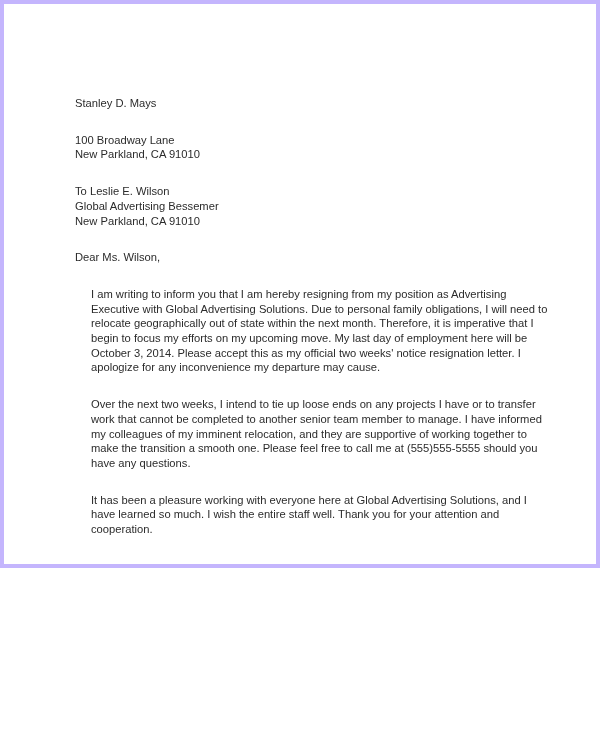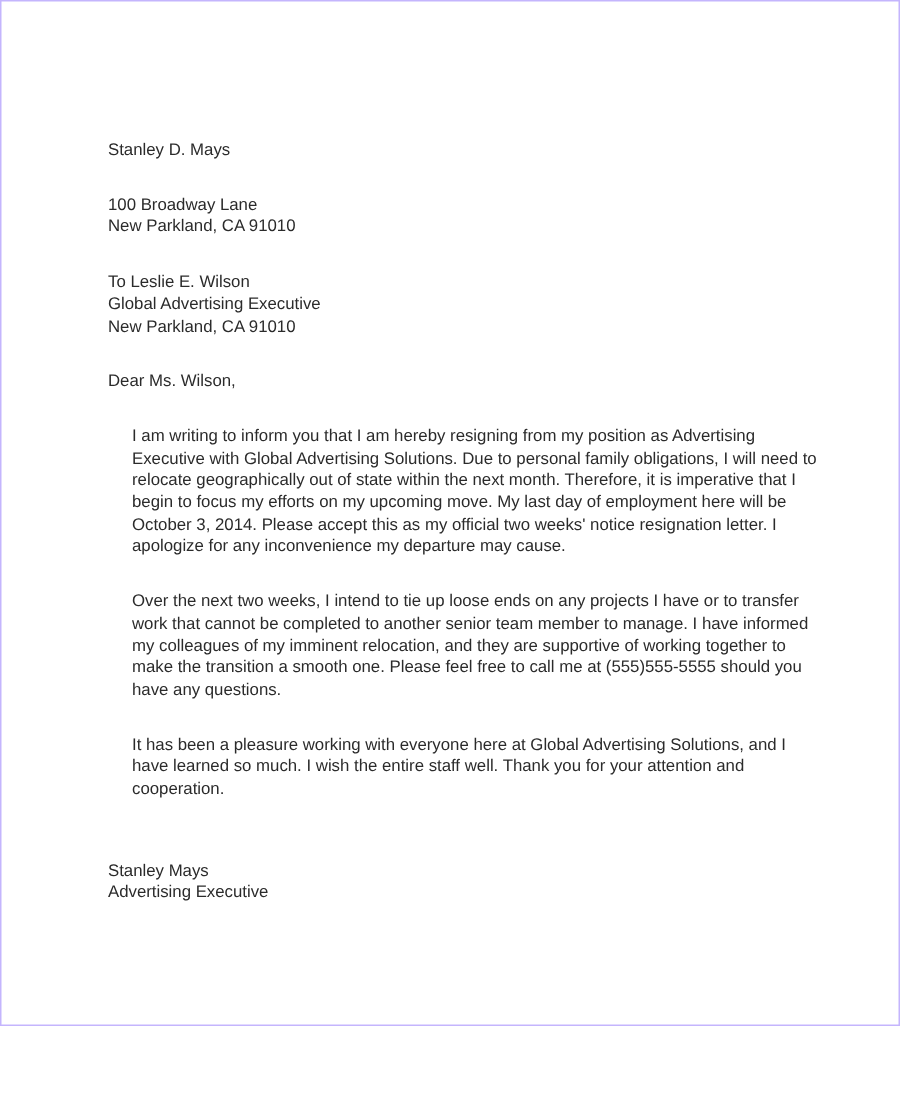--- a/index.html
+++ b/index.html
@@ -9,23 +9,23 @@
   body {
     width: 600px;
     height: 730px;
     background: #ffffff;
     font-family: "Liberation Sans", sans-serif;
   }
   .page {
     position: relative;
     box-sizing: border-box;
     width: 600px;
-    height: 684px;
+    height: 568px;
     background: #ffffff;
-    border: 1px solid #c4b5fd;
+    border: 4px solid #c4b5fd;
     overflow: hidden;
   }
   .letter {
     position: absolute;
     left: 71px;
     top: 92px;
     width: 476px;
     color: #2b2b2b;
     font-size: 11.2px;
     line-height: 14.7px;
@@ -63,21 +63,21 @@
       <span class="line">Stanley D. Mays</span>
     </div>
 
     <div class="block">
       <span class="line">100 Broadway Lane</span>
       <span class="line">New Parkland, CA 91010</span>
     </div>
 
     <div class="block">
       <span class="line">To Leslie E. Wilson</span>
-      <span class="line">Global Advertising Executive</span>
+      <span class="line">Global Advertising Bessemer</span>
       <span class="line">New Parkland, CA 91010</span>
     </div>
 
 
     <div class="block">
       <span class="line">Dear Ms. Wilson,</span>
     </div>
 
     <p class="para">I am writing to inform you that I am hereby resigning from my position as Advertising Executive with Global Advertising Solutions. Due to personal family obligations, I will need to relocate geographically out of state within the next month. Therefore, it is imperative that I begin to focus my efforts on my upcoming move. My last day of employment here will be October 3, 2014. Please accept this as my official two weeks' notice resignation letter. I apologize for any inconvenience my departure may cause.</p>
     <p class="para">Over the next two weeks, I intend to tie up loose ends on any projects I have or to transfer work that cannot be completed to another senior team member to manage. I have informed my colleagues of my imminent relocation, and they are supportive of working together to make the transition a smooth one. Please feel free to call me at (555)555-5555 should you have any questions.</p>

